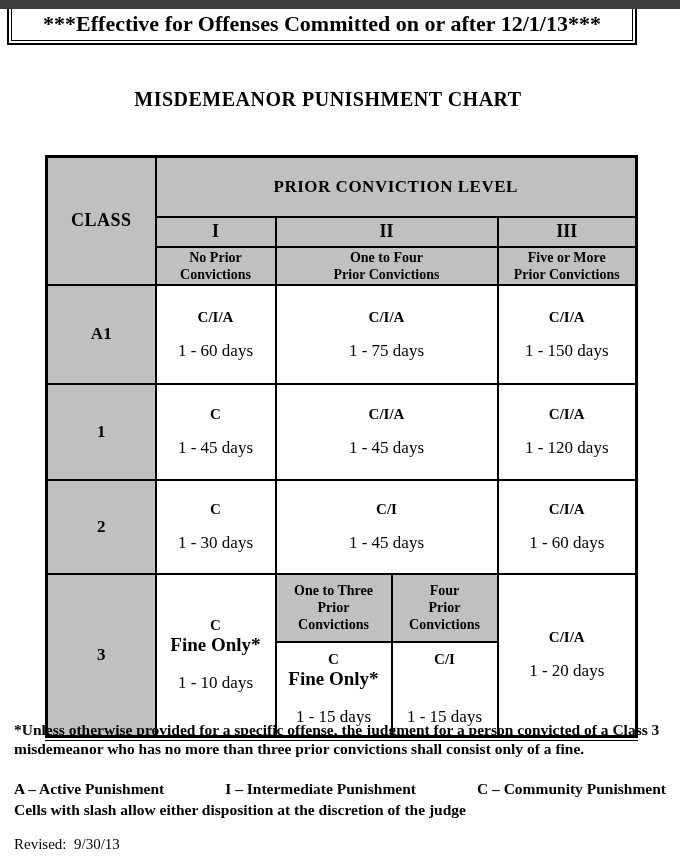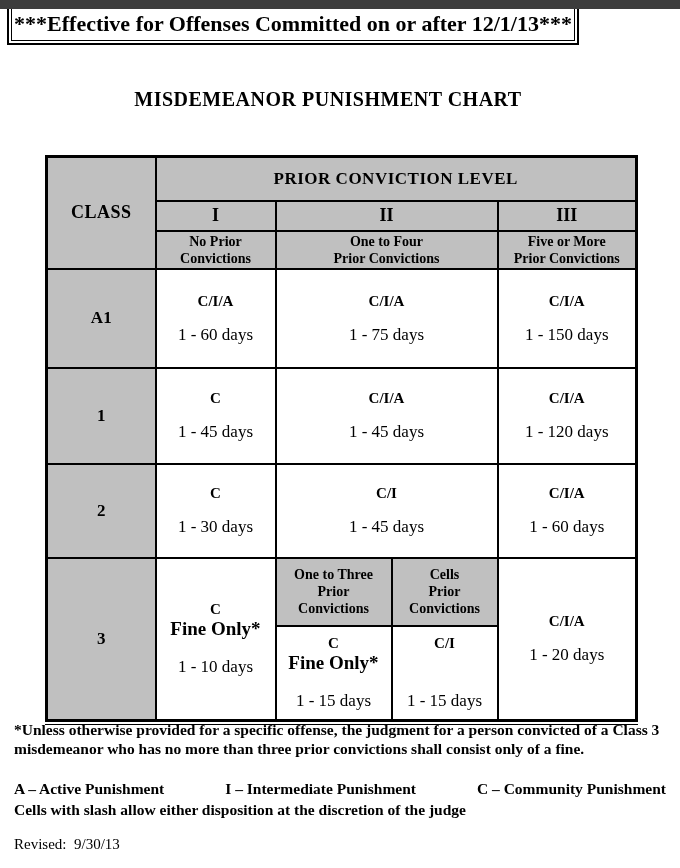--- a/index.html
+++ b/index.html
@@ -14,21 +14,21 @@
   }
 
   
   .top-bar {
     position: absolute; top: 0; left: 0; width: 680px; height: 9px;
     background: #3d3d3d; z-index: 3;
   }
 
   
   .banner {
-    position: absolute; top: 2px; left: 7px; width: 572px;
+    position: absolute; top: 2px; left: 7px; width: 630px;
     border: 2px solid #000; padding: 2px; z-index: 2; background: #fff;
   }
   .banner-inner {
     border: 1px solid #000;
     text-align: center;
     font-weight: bold;
     font-size: 22px;
     line-height: 26px;
     padding: 4px 0 3px 0;
   }
@@ -54,21 +54,21 @@
   }
   td {
     border: 2px solid #000;
     text-align: center;
     vertical-align: middle;
     padding: 0;
     overflow: hidden;
   }
   .gray { background: #c0c0c0; }
 
-  .hdr-pcl   { font-weight: bold; font-size: 17px; letter-spacing: .5px; height: 44px; }
+  .hdr-pcl   { font-weight: bold; font-size: 17px; letter-spacing: .5px; height: 60px; }
   .hdr-class { font-weight: bold; font-size: 18px; letter-spacing: .5px; }
   .hdr-lvl   { font-weight: bold; font-size: 18px; height: 30px; }
   .hdr-desc  { font-weight: bold; font-size: 14px; line-height: 17px; height: 38px; white-space: pre-line; }
 
   .row-a1 td { height: 99px; }
   .row-1  td { height: 96px; }
   .row-2  td { height: 94px; }
   .row-3h td { height: 68px; }
   .row-3b td { height: 95px; }
 
@@ -188,21 +188,21 @@
     <tr class="row-3h">
       <td class="gray class-cell" rowspan="2">3</td>
       <td rowspan="2">
         <div class="cell-code">C</div>
         <div class="cell-qual">Fine Only*</div>
         <div class="cell-range-tight">1 - 10 days</div>
       </td>
       <td class="gray subhdr">One to Three
 Prior
 Convictions</td>
-      <td class="gray subhdr">Cells
+      <td class="gray subhdr">Four
 Prior
 Convictions</td>
       <td rowspan="2">
         <div class="cell-code">C/I/A</div>
         <div class="cell-range">1 - 20 days</div>
       </td>
     </tr>
     <tr class="row-3b">
       <td>
         <div class="cell-code">C</div>

